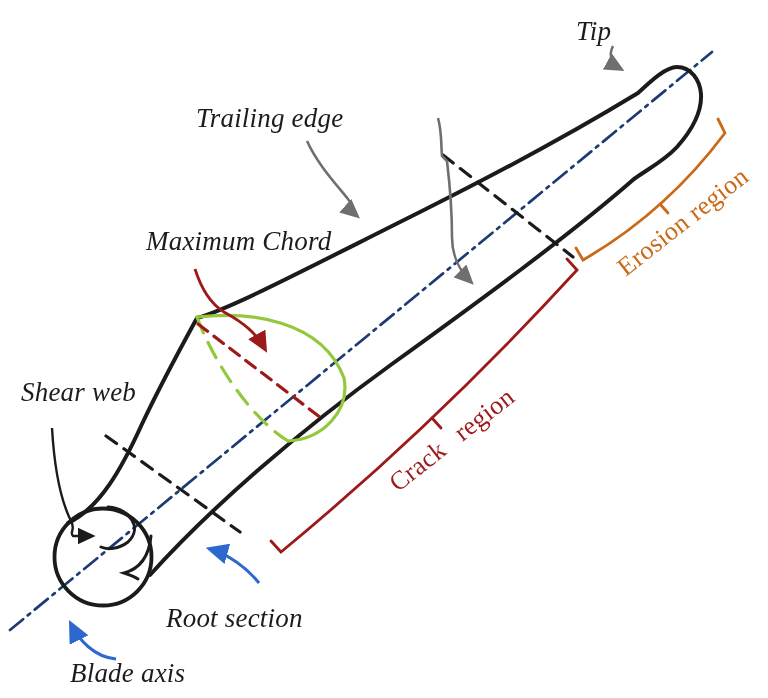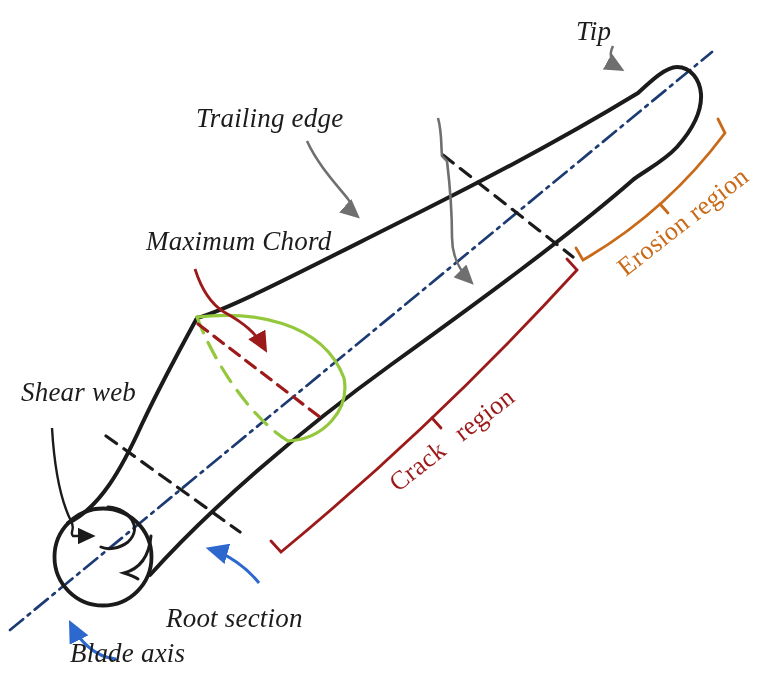--- a/index.html
+++ b/index.html
@@ -84,18 +84,18 @@
 
   <div class="lbl" style="left:196px;top:104px;">Trailing edge</div>
 
 
   <div class="lbl" style="left:121px;top:227px;margin-left:25px;">Maximum Chord</div>
 
   <div class="lbl" style="left:21px;top:378px;">Shear web</div>
 
   <div class="lbl" style="left:166px;top:584px;margin-top:20px;">Root section</div>
 
-  <div class="lbl" style="left:70px;top:639px;">Blade axis</div>
+  <div class="lbl" style="left:70px;top:659px;">Blade axis</div>
 
   <div class="lbl-rot lbl-crack" style="left:452px;top:440px;">Crack region</div>
 
   <div class="lbl-rot lbl-erosion" style="left:683px;top:222px;">Erosion region</div>
 </div>
 
 </body></html>

